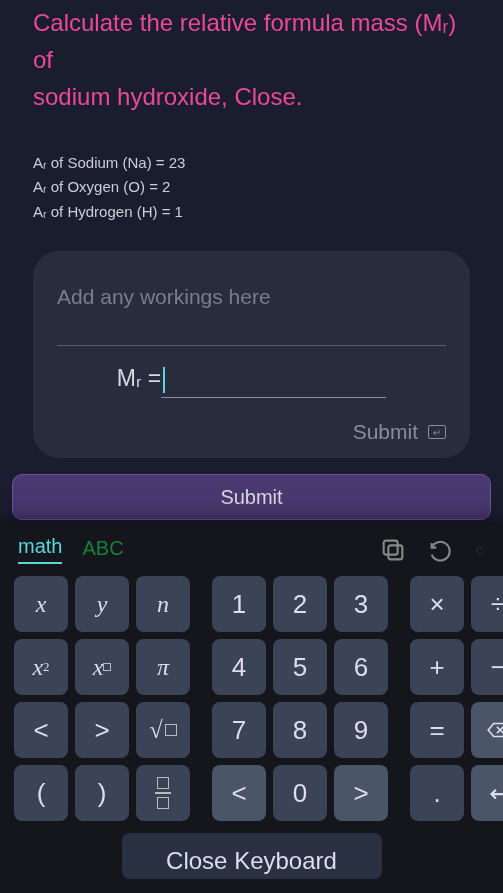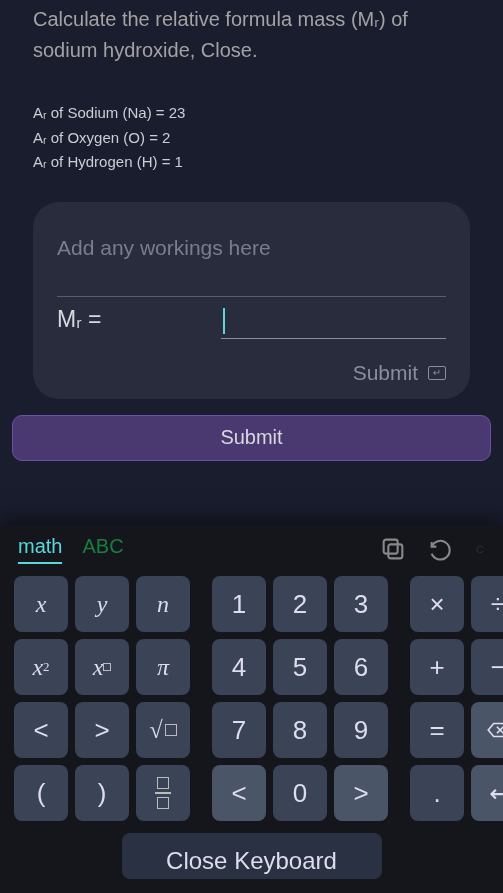--- a/index.html
+++ b/index.html
@@ -10,23 +10,23 @@
       font-family: -apple-system, BlinkMacSystemFont, 'Segoe UI', sans-serif;
       color: #d8d8e0;
       overflow: hidden;
       position: relative;
     }
     .question-area {
       padding: 0 33px;
       padding-top: 4px;
     }
     .question-text {
-      font-size: 20px;
+      font-size: 24px;
       line-height: 1.55;
-      color: #a3a3a3;
+      color: #ec4899;
       font-weight: 400;
     }
     .given-data {
       margin-top: 36px;
       font-size: 15px;
       line-height: 1.5;
       color: #cccdd5;
     }
     .given-data div { margin-bottom: 2px; }
     .answer-card {
@@ -43,22 +43,22 @@
       border-bottom: 1.5px solid #5a5d70;
       color: #d8d8e0;
       font-size: 21px;
       padding: 8px 0 36px 0;
       outline: none;
     }
     .workings-input::placeholder { color: #7a7d8e; }
     .answer-row {
       display: flex;
       align-items: flex-end;
-      justify-content: space-between;
-      margin-top: 6px;
+      justify-content: center;
+      margin-top: 16px;
     }
     .mr-label {
       font-size: 23px;
       color: #d8d8e0;
       padding-bottom: 6px;
     }
     .mr-input {
       background: transparent;
       border: none;
       border-bottom: 1.5px solid #8a8da0;
@@ -111,21 +111,21 @@
     .keyboard-panel {
       position: absolute;
       bottom: 0;
       left: 0;
       right: 0;
       background: #15161c;
       box-shadow: 0 -6px 20px rgba(0,0,0,0.5);
     }
     .kb-tabs {
       display: flex;
-      align-items: flex-start;
+      align-items: flex-end;
       padding: 10px 18px 6px 18px;
       gap: 20px;
     }
     .kb-tab {
       font-size: 20px;
       color: #15803d;
       padding-bottom: 4px;
       cursor: pointer;
     }
     .kb-tab.active {

